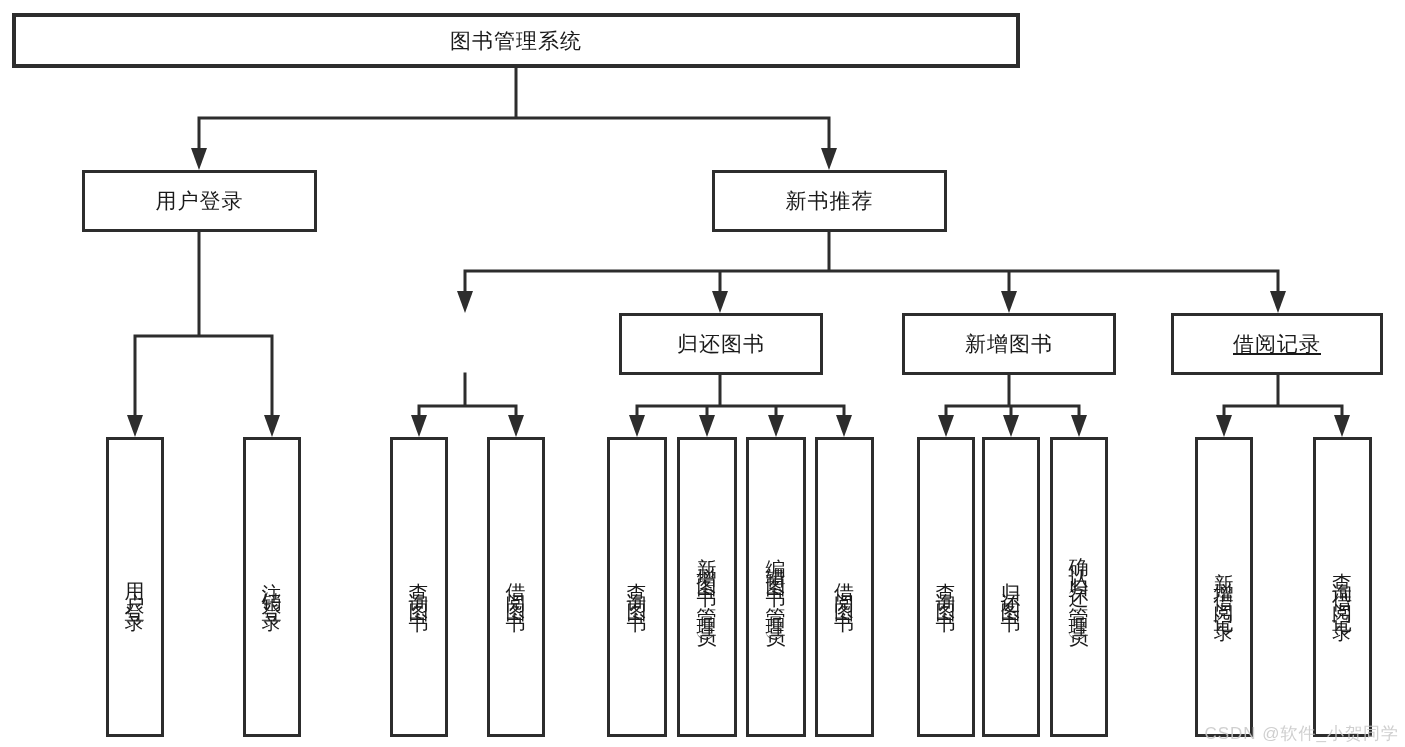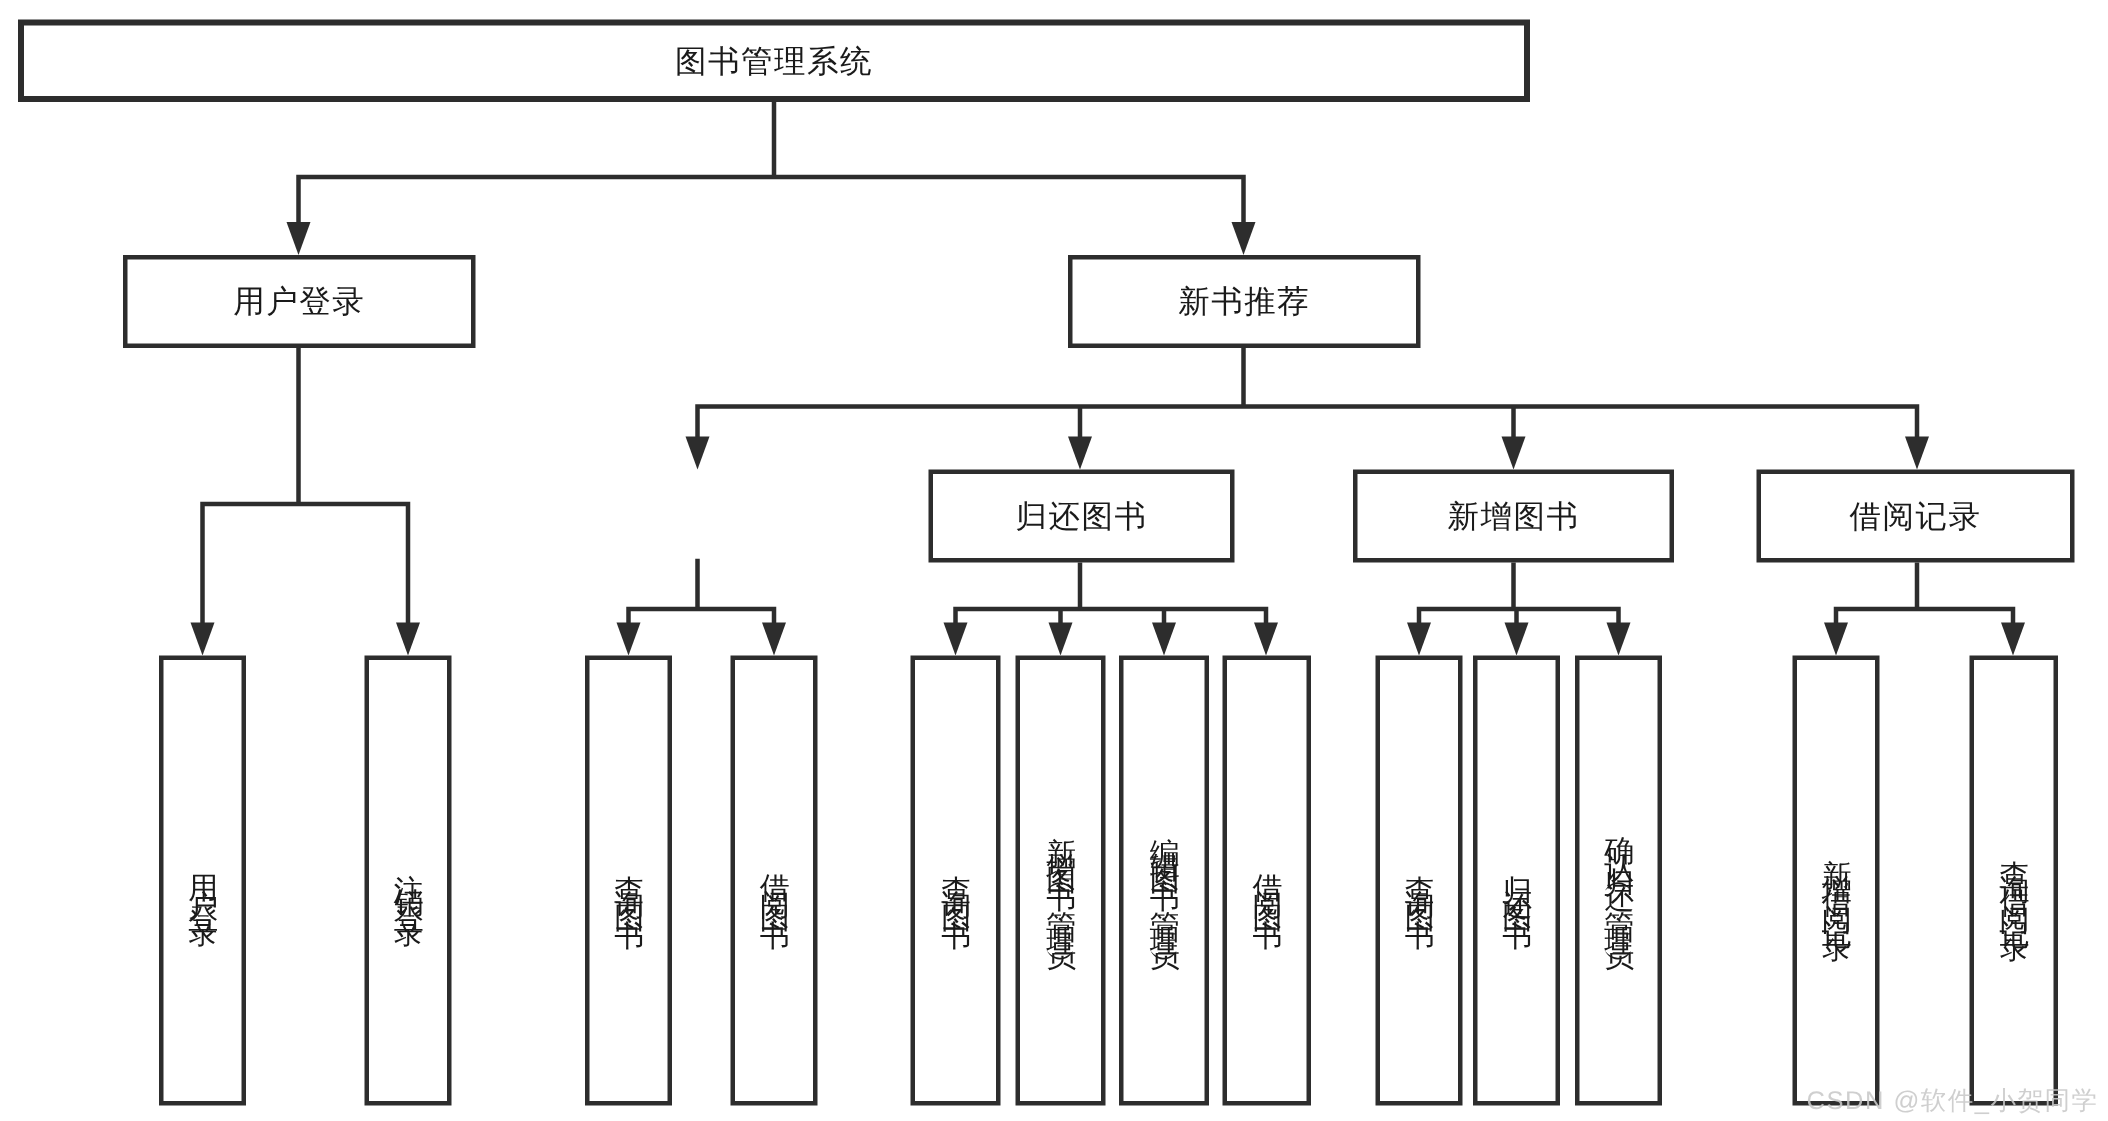--- a/index.html
+++ b/index.html
@@ -125,21 +125,21 @@
   <div class="box" style="left:712px; top:170px; width:235px; height:62px;">
     <span>新书推荐</span>
   </div>
 
   <div class="box" style="left:619px; top:313px; width:204px; height:62px;">
     <span>归还图书</span>
   </div>
   <div class="box" style="left:902px; top:313px; width:214px; height:62px;">
     <span>新增图书</span>
   </div>
-  <div class="box" style="left:1171px; top:313px; width:212px; height:62px;">
+  <div class="box" style="left:1171px; top:313px; width:212px; height:62px;text-decoration:underline;">
     <span>借阅记录</span>
   </div>
 
   <div class="box" style="left:106px; top:437px; width:58px; height:300px;">
     <span class="vtext">用户登录</span>
   </div>
   <div class="box" style="left:243px; top:437px; width:58px; height:300px;">
     <span class="vtext">注销登录</span>
   </div>
 

